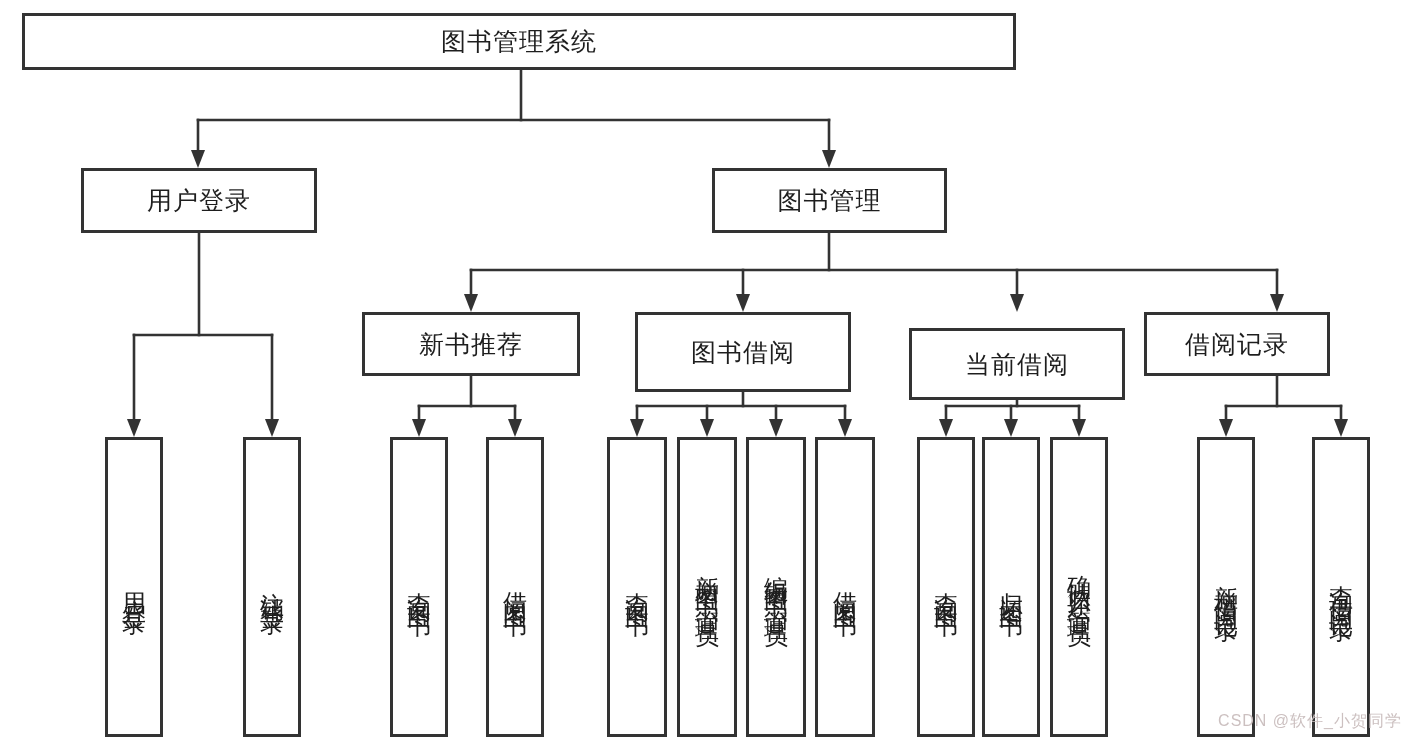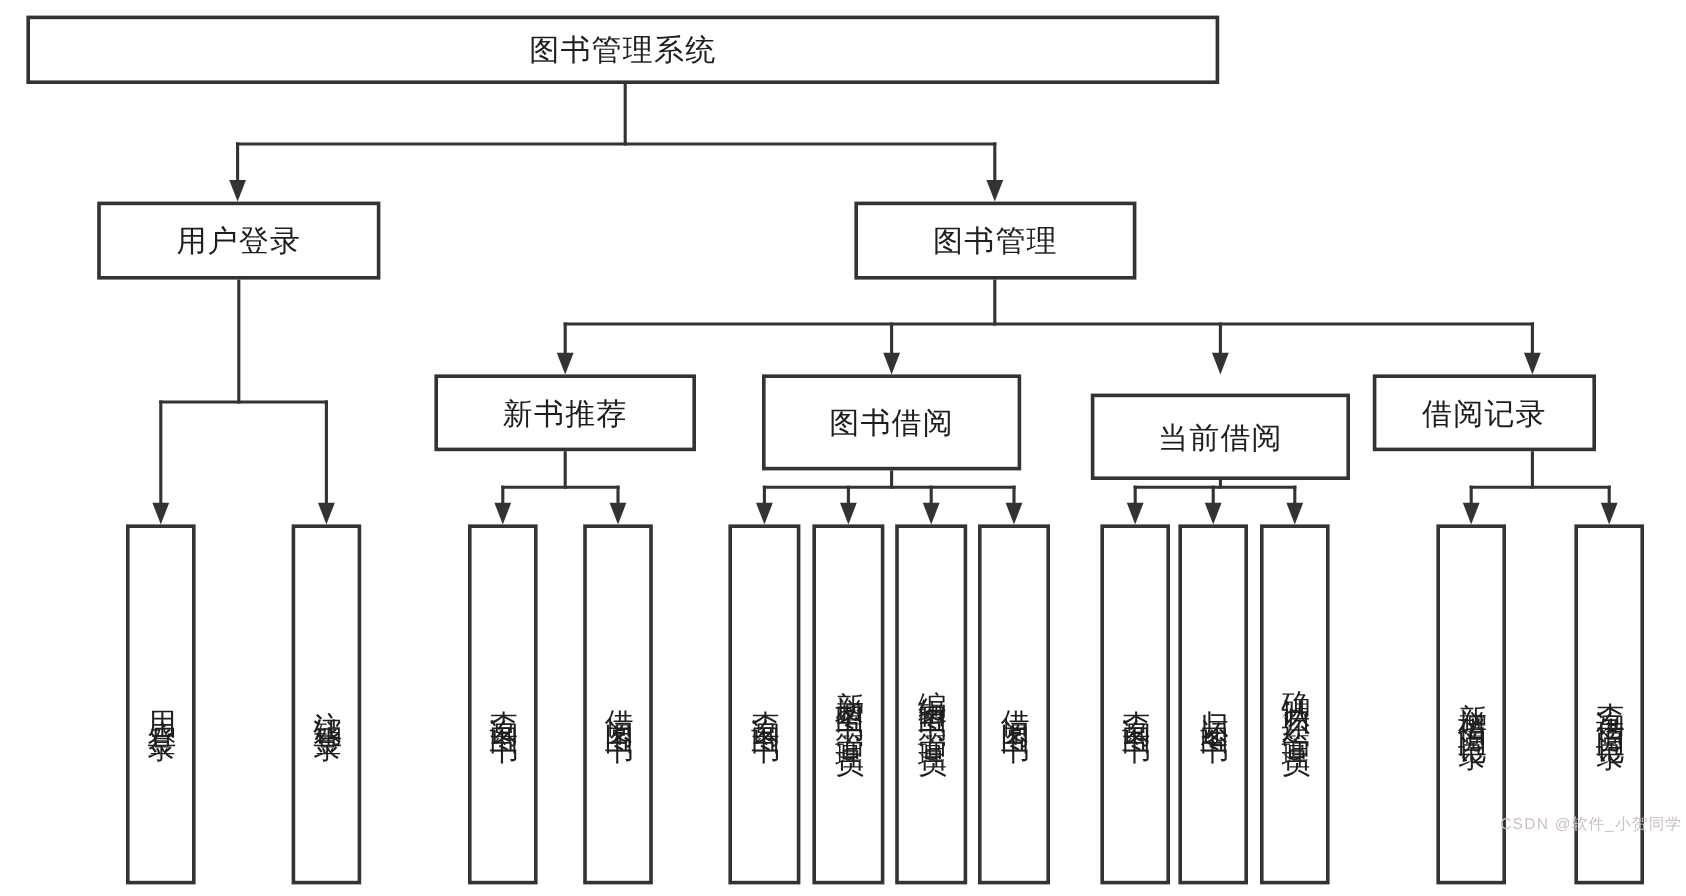--- a/index.html
+++ b/index.html
@@ -31,22 +31,22 @@
   .v{
     top:437px;height:300px;
     writing-mode:vertical-rl;
     text-orientation:mixed;
     font-size:24px;
     letter-spacing:7px;
     line-height:1;
   }
   .watermark{
     position:absolute;
-    right:3px;top:678px;
-    font-size:13px;
+    right:3px;top:711px;
+    font-size:16px;
     letter-spacing:1px;
     color:var(--watermark);
     z-index:10;
     white-space:nowrap;
   }
 </style>
 </head>
 <body>
 
 <div id="canvas">

